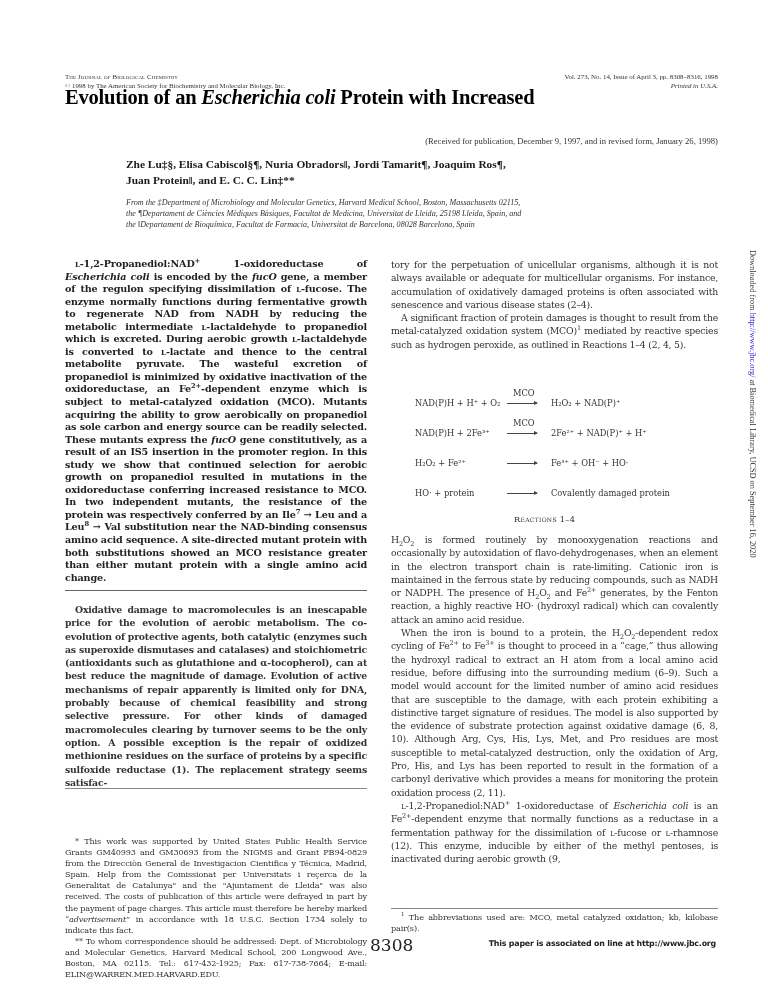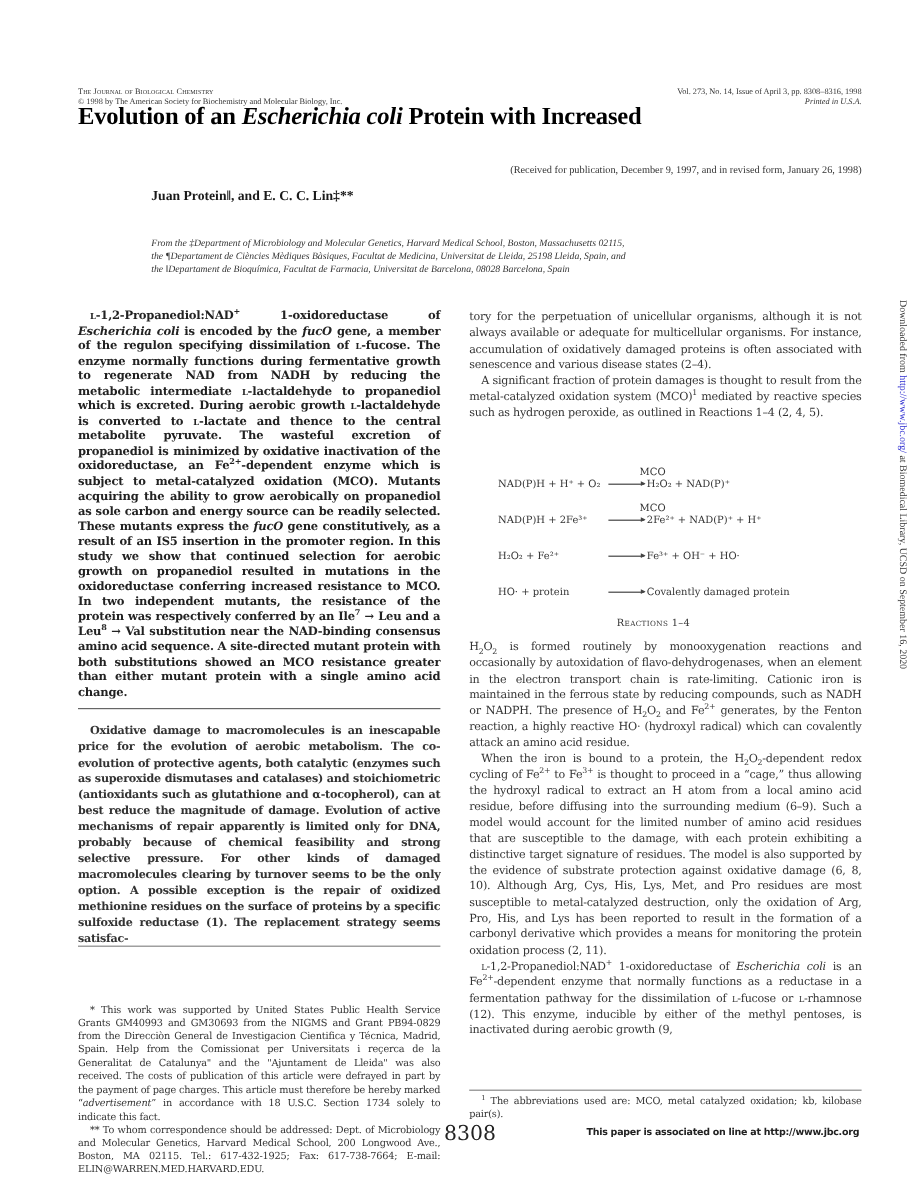--- a/index.html
+++ b/index.html
@@ -27,22 +27,22 @@
   .footnote { font-size: 8.1px; line-height: 11.1px; text-align: justify; color: #333; font-family: "DejaVu Serif", serif; letter-spacing: -0.15px; }
   .footnote p { margin: 0; text-indent: 10px; }
   .sc { font-variant: small-caps; }
   sup { font-size: 70%; line-height: 0; vertical-align: super; }
   sub { font-size: 70%; line-height: 0; vertical-align: sub; }
   .reactions { left: 415px; top: 386px; width: 300px; font-size: 8.3px; color: #333; font-family: "DejaVu Serif", serif; }
   .rxn { position: absolute; left: 0; white-space: nowrap; }
   .rxn .lhs { position: absolute; left: 0; }
   .rxn .arrow { position: absolute; left: 92px; width: 30px; top: 5px; height: 1px; background: #444; }
   .rxn .arrow::after { content: ""; position: absolute; right: -1px; top: -2px; border-left: 4px solid #444; border-top: 2.5px solid transparent; border-bottom: 2.5px solid transparent; }
-  .rxn .mco { position: absolute; left: 98px; top: -10px; font-size: 8.3px; margin-left: 20px; }
-  .rxn .rhs { position: absolute; left: 124px; text-align: center; }
+  .rxn .mco { position: absolute; left: 98px; top: -10px; font-size: 8.3px; }
+  .rxn .rhs { position: absolute; left: 136px; text-align: center; }
   .rxn-caption { left: 514px; top: 514px; font-size: 8.2px; font-variant: small-caps; color: #333; font-family: "DejaVu Serif", serif; letter-spacing: 0.3px; }
   .pagenum { left: 370px; top: 935px; font-size: 17px; color: #222; font-family: "DejaVu Serif", serif; }
   .online { right: 52px; top: 939px; font-size: 7.9px; font-weight: bold; color: #222; font-family: "DejaVu Sans", sans-serif; letter-spacing: -0.2px; }
   .sidebar { left: 747px; top: 250px; width: 560px; transform-origin: 0 0; transform: rotate(90deg) translateY(-10px); font-size: 8.3px; color: #333; white-space: nowrap; font-family: "Liberation Serif", serif; }
   .sidebar a { color: #2a2ad0; text-decoration: none; }
 </style>
 </head>
 <body>
 
 <div class="abs journal">
@@ -53,20 +53,21 @@
   <div>Vol. 273, No. 14, Issue of April 3, pp. 8308–8316, 1998</div>
   <div class="printed">Printed in U.S.A.</div>
 </div>
 
 <div class="abs title" style="top:84px;">
   <div><span>Evolution of an </span><i>Escherichia coli</i><span> Protein with Increased</span></div>
 </div>
 <div class="abs received">(Received for publication, December 9, 1997, and in revised form, January 26, 1998)</div>
 
 <div class="abs authors">
+  <div>Zhe Lu‡§, Elisa Cabiscol§¶, Nuria Obradors‖, Jordi Tamarit¶, Joaquim Ros¶,</div>
   <div>Juan Protein‖, and E. C. C. Lin‡**</div>
 </div>
 <div class="abs affil">
   <div>From the ‡Department of Microbiology and Molecular Genetics, Harvard Medical School, Boston, Massachusetts 02115,</div>
   <div>the ¶Departament de Ciències Mèdiques Bàsiques, Facultat de Medicina, Universitat de Lleida, 25198 Lleida, Spain, and</div>
   <div>the ‖Departament de Bioquímica, Facultat de Farmacia, Universitat de Barcelona, 08028 Barcelona, Spain</div>
 </div>
 
 <div class="abs col-left abstract">
   <span class="indent"></span><span class="sc">l</span><span>-1,2-Propanediol:NAD</span><sup>+</sup><span> 1-oxidoreductase of </span><i>Escherichia coli</i><span> is encoded by the </span><i>fucO</i><span> gene, a member of the regulon specifying dissimilation of </span><span class="sc">l</span><span>-fucose. The enzyme normally functions during fermentative growth to regenerate NAD from NADH by reducing the metabolic intermediate </span><span class="sc">l</span><span>-lactaldehyde to propanediol which is excreted. During aerobic growth </span><span class="sc">l</span><span>-lactaldehyde is converted to </span><span class="sc">l</span><span>-lactate and thence to the central metabolite pyruvate. The wasteful excretion of propanediol is minimized by oxidative inactivation of the oxidoreductase, an Fe</span><sup>2+</sup><span>-dependent enzyme which is subject to metal-catalyzed oxidation (MCO). Mutants acquiring the ability to grow aerobically on propanediol as sole carbon and energy source can be readily selected. These mutants express the </span><i>fucO</i><span> gene constitutively, as a result of an IS5 insertion in the promoter region. In this study we show that continued selection for aerobic growth on propanediol resulted in mutations in the oxidoreductase conferring increased resistance to MCO. In two independent mutants, the resistance of the protein was respectively conferred by an Ile</span><sup>7</sup><span> → Leu and a Leu</span><sup>8</sup><span> → Val substitution near the NAD-binding consensus amino acid sequence. A site-directed mutant protein with both substitutions showed an MCO resistance greater than either mutant protein with a single amino acid change.</span>

